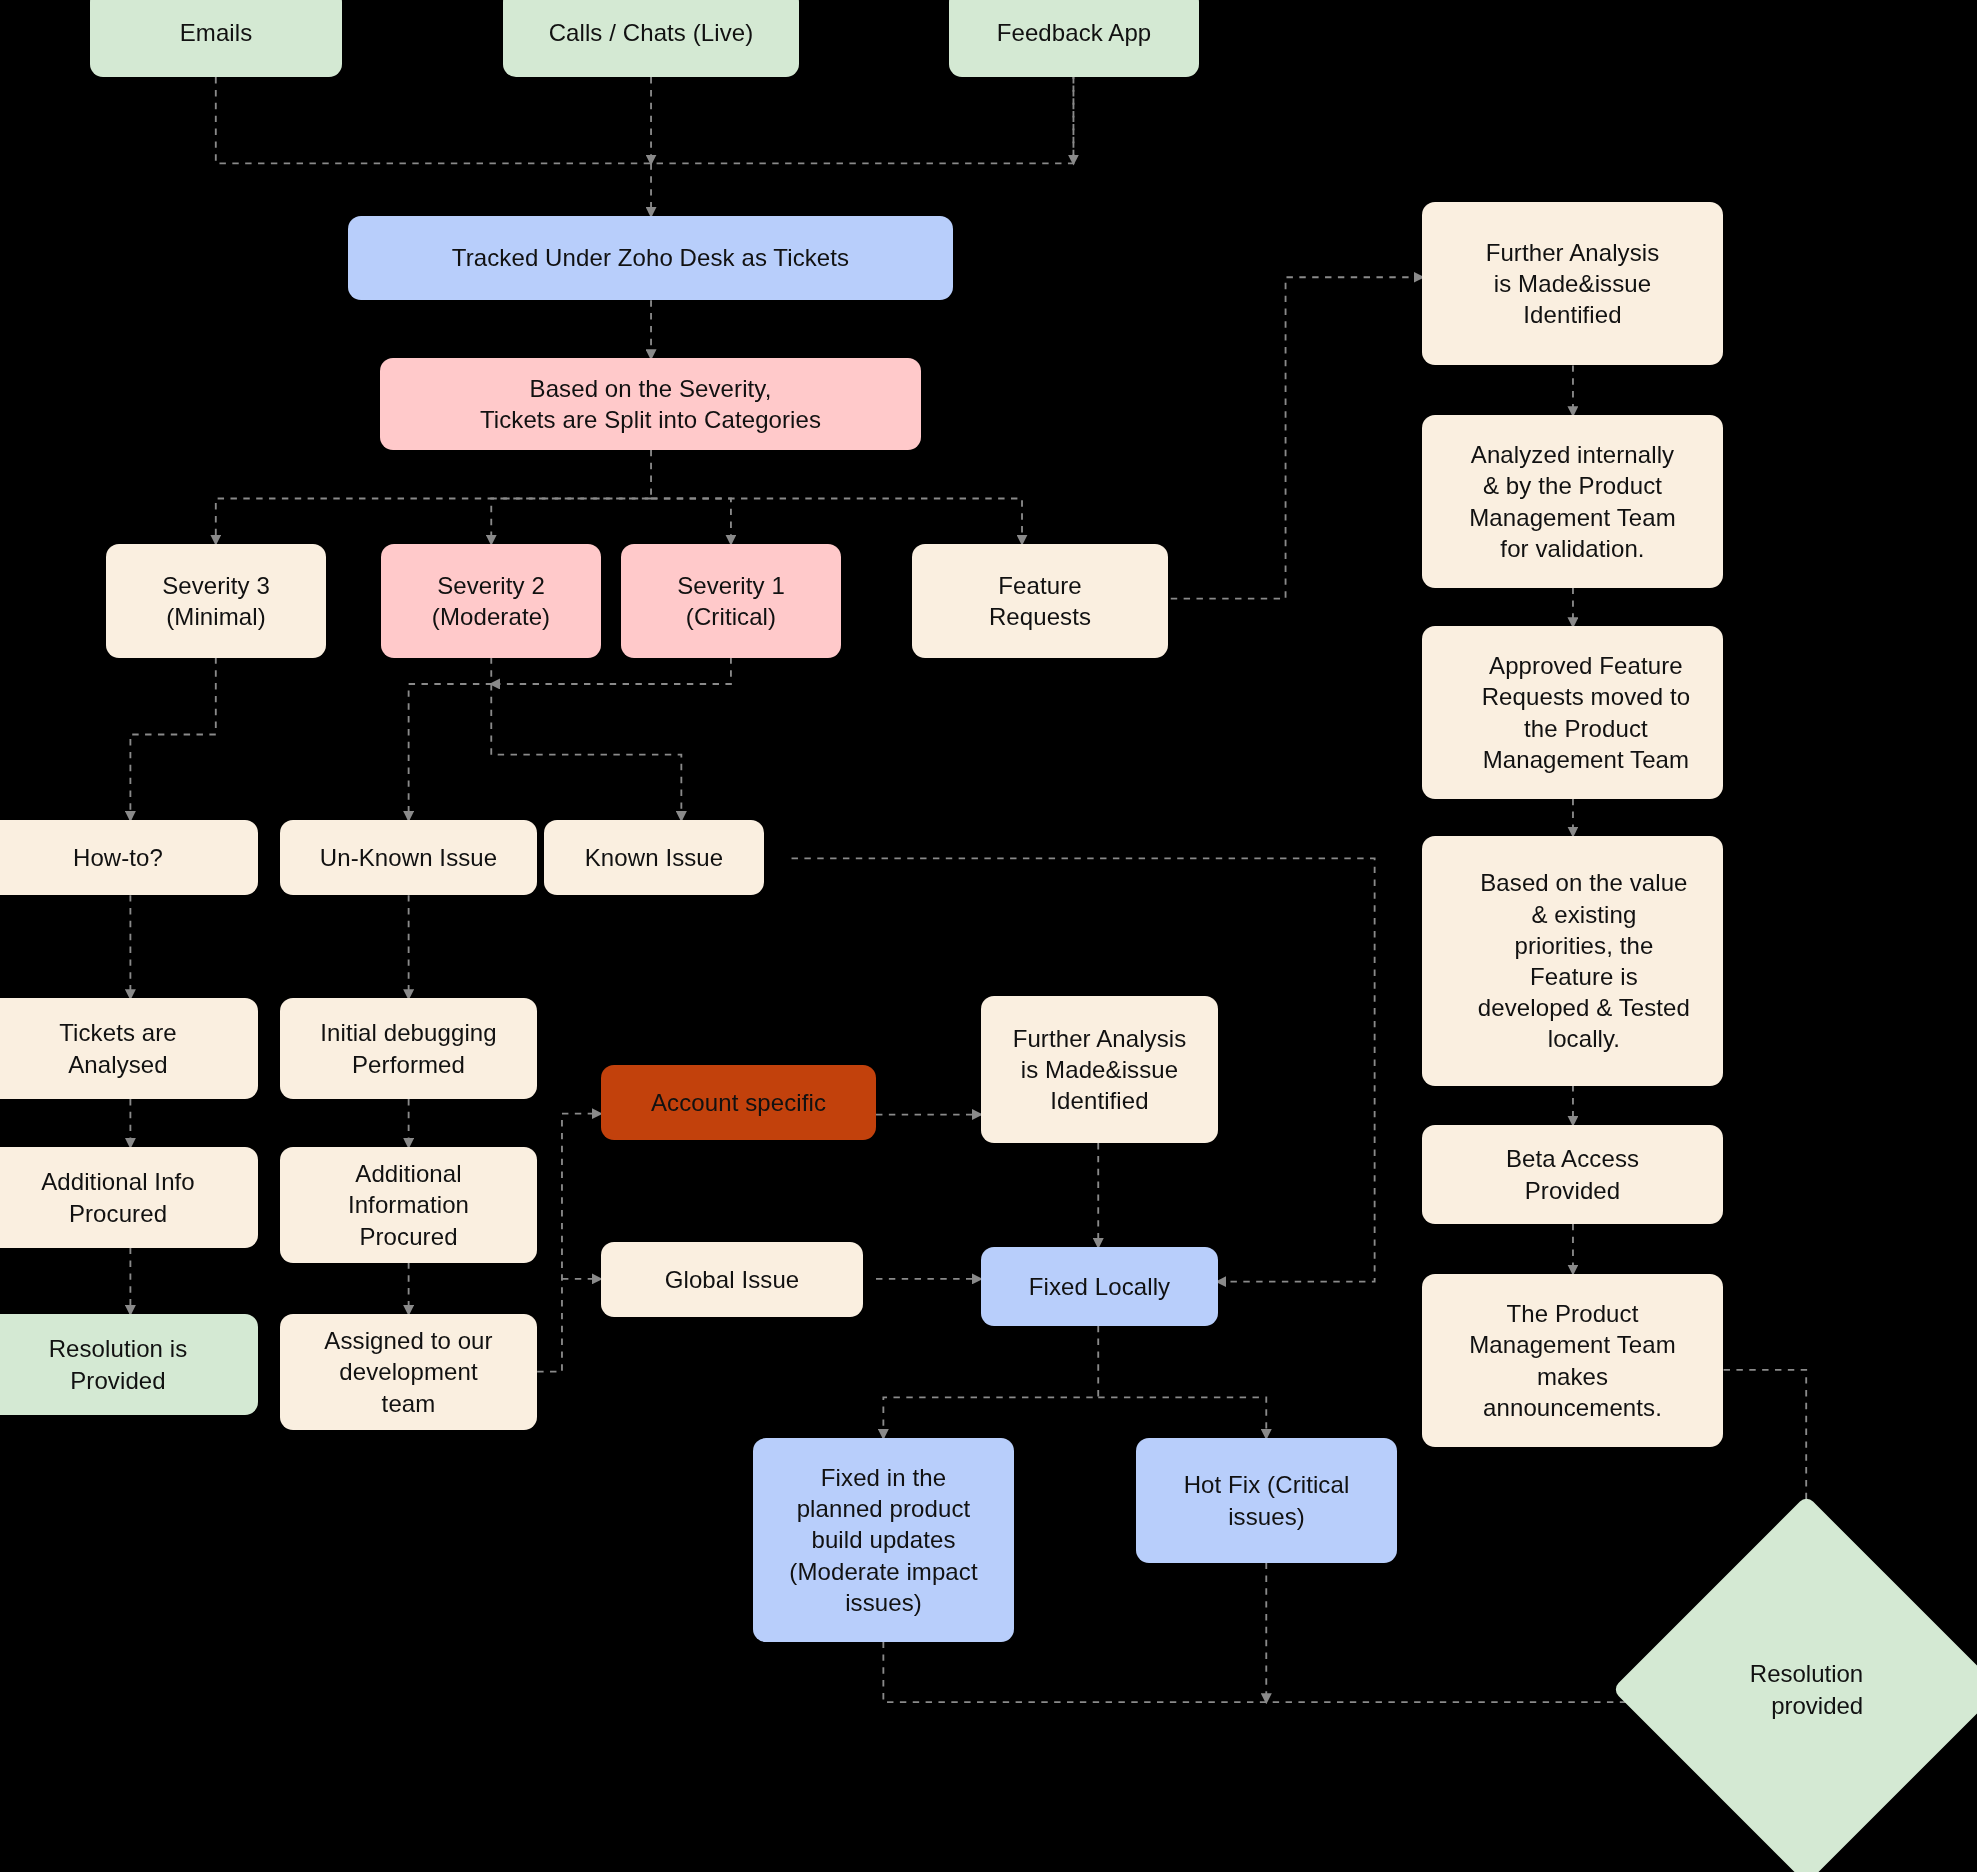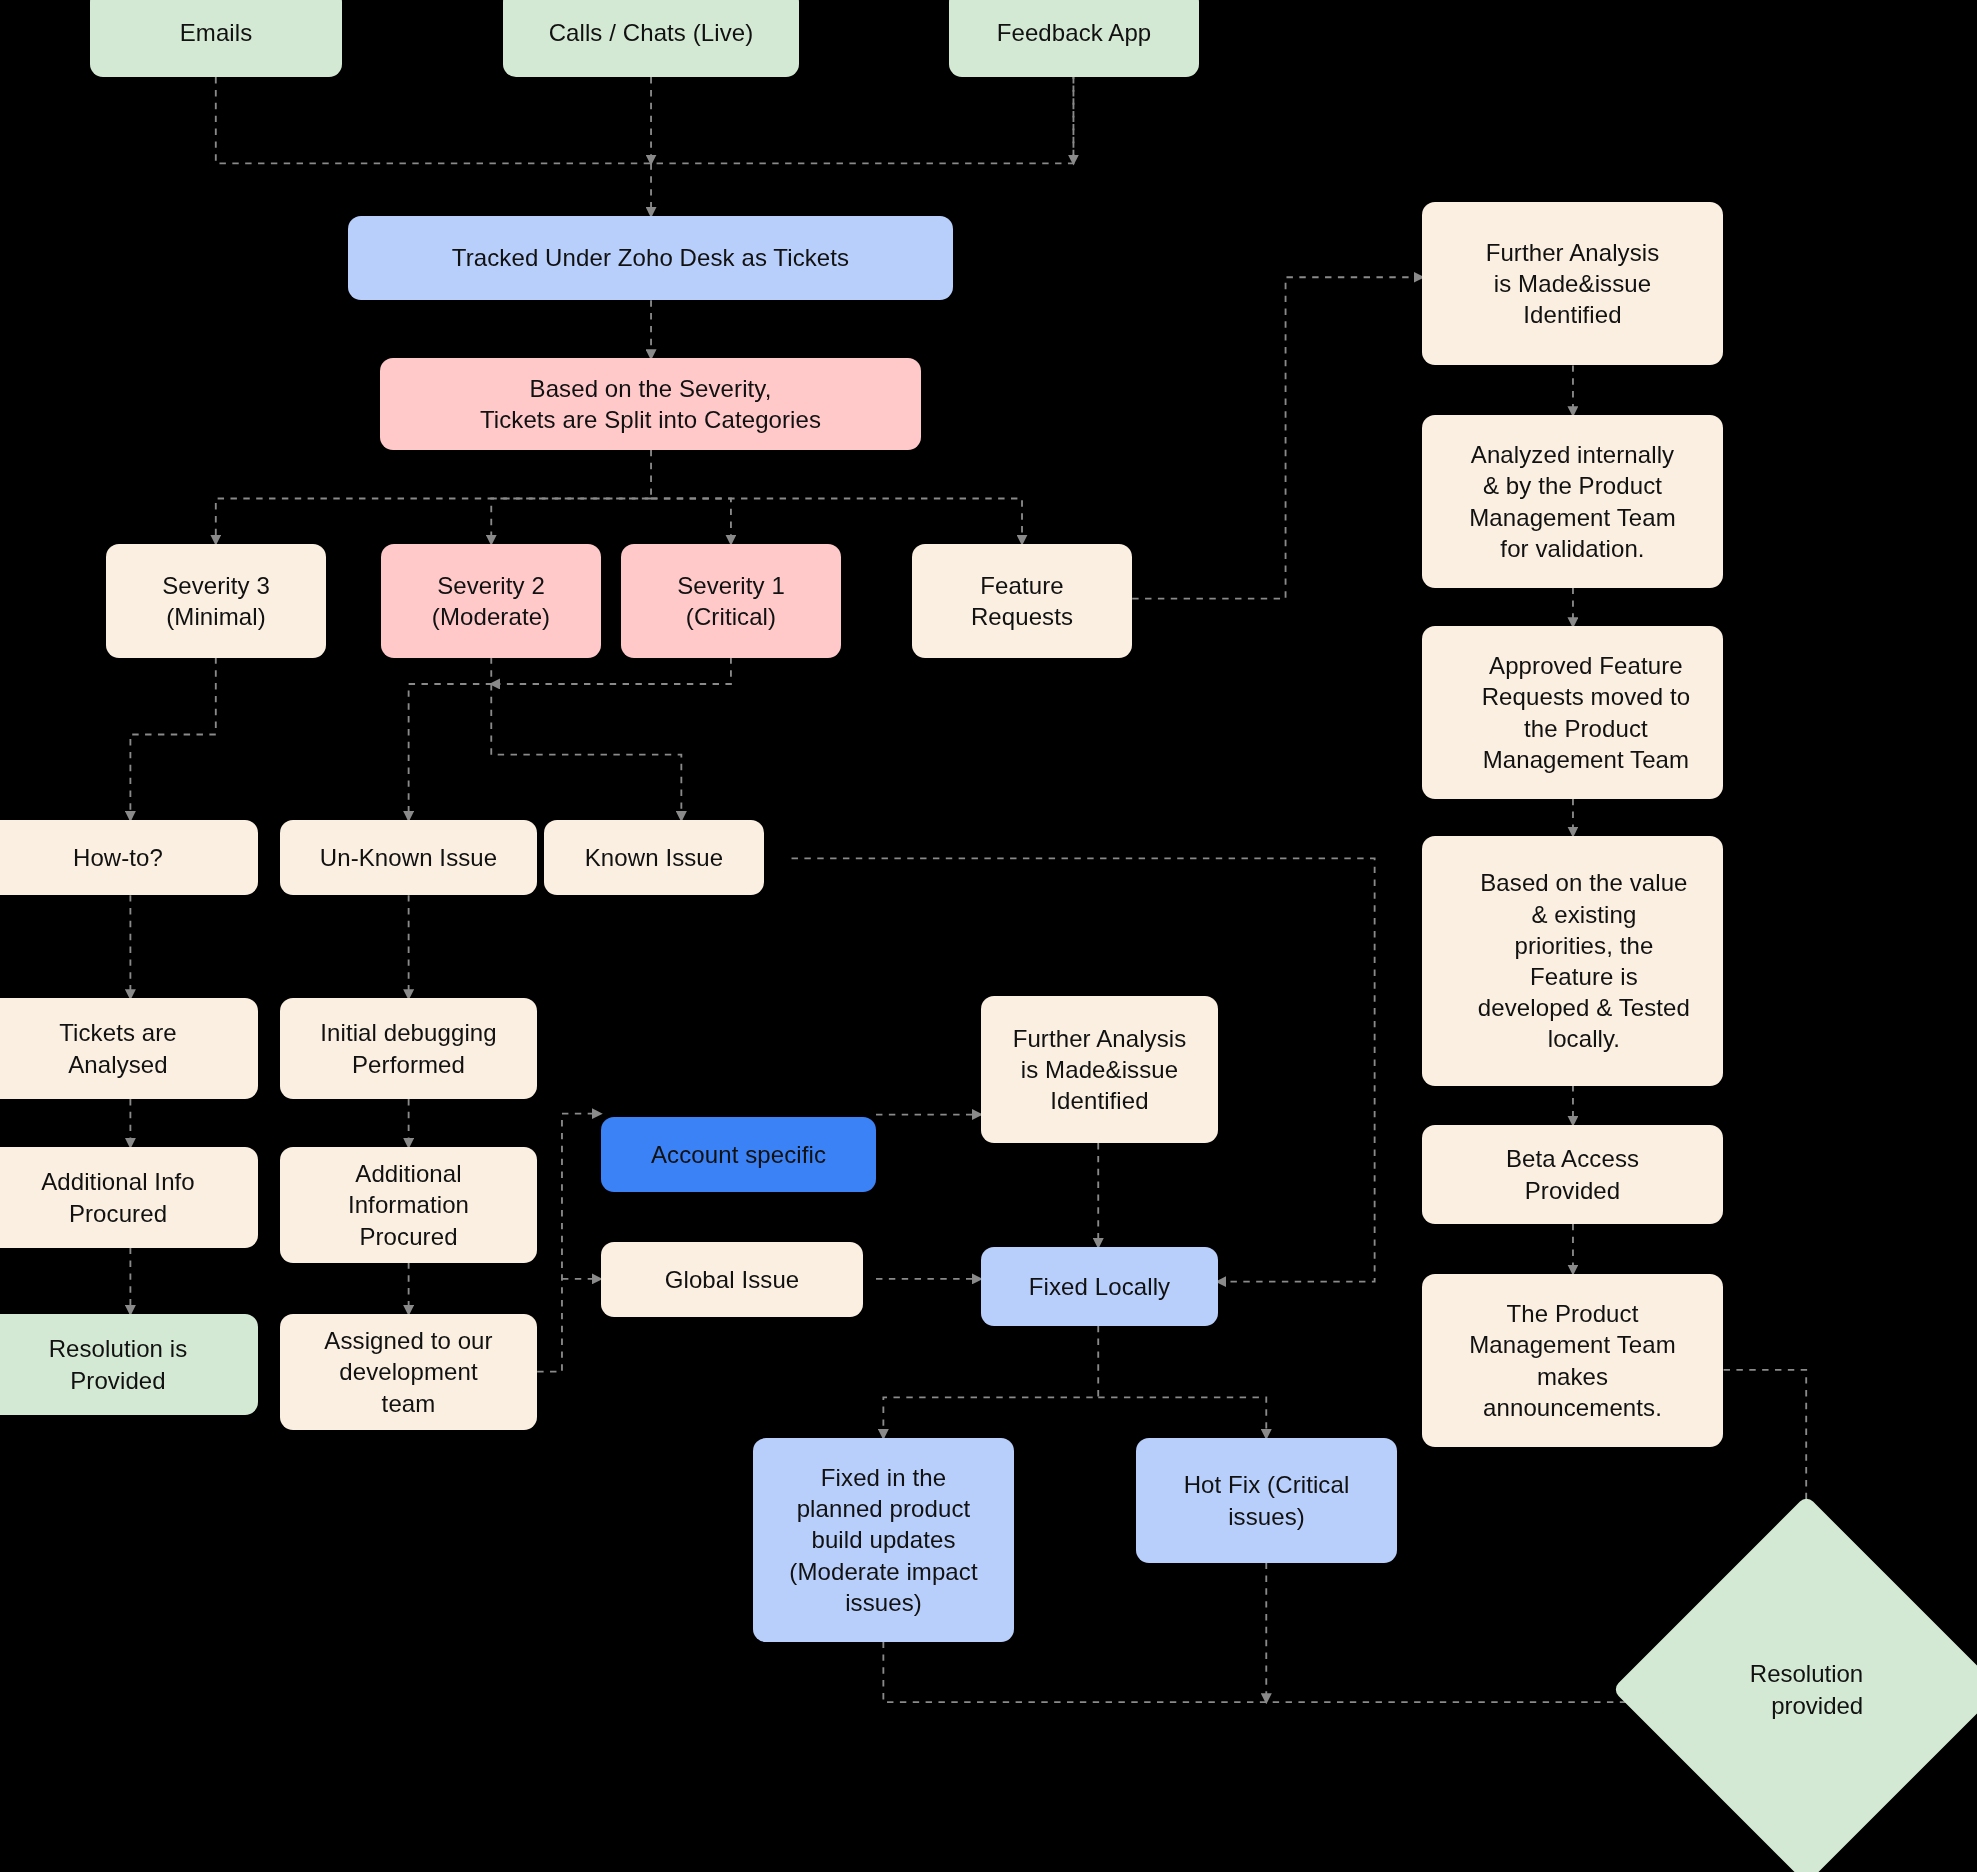--- a/index.html
+++ b/index.html
@@ -70,40 +70,40 @@
       <div class="node" style="left: 949px; top: -11px; width: 250px; height: 88px; background: rgb(212, 233, 211); color: rgb(17, 17, 17);">Feedback App</div>
       <div class="node" style="left: 348px; top: 216px; width: 605px; height: 84px; background: rgb(184, 206, 251); color: rgb(17, 17, 17);">Tracked Under Zoho Desk as Tickets</div>
       <div class="node" style="left: 380px; top: 358px; width: 541px; height: 92px; background: rgb(255, 201, 202); color: rgb(17, 17, 17);">Based on the Severity,
 Tickets are Split into Categories</div>
       <div class="node" style="left: 106px; top: 544px; width: 220px; height: 114px; background: rgb(250, 239, 224); color: rgb(17, 17, 17);">Severity 3
 (Minimal)</div>
       <div class="node" style="left: 381px; top: 544px; width: 220px; height: 114px; background: rgb(255, 201, 202); color: rgb(17, 17, 17);">Severity 2
 (Moderate)</div>
       <div class="node" style="left: 621px; top: 544px; width: 220px; height: 114px; background: rgb(255, 201, 202); color: rgb(17, 17, 17);">Severity 1
 (Critical)</div>
-      <div class="node" style="left: 912px; top: 544px; width: 220px; height: 114px; background: rgb(250, 239, 224); color: rgb(17, 17, 17);">Feature
+      <div class="node" style="left: 912px; top: 544px; width: 256px; height: 114px; background: rgb(250, 239, 224); color: rgb(17, 17, 17);">Feature
 Requests</div>
       <div class="node" style="left: -22px; top: 820px; width: 280px; height: 75px; background: rgb(250, 239, 224); color: rgb(17, 17, 17);">How-to?</div>
       <div class="node" style="left: 280px; top: 820px; width: 257px; height: 75px; background: rgb(250, 239, 224); color: rgb(17, 17, 17);">Un-Known Issue</div>
       <div class="node" style="left: 544px; top: 820px; width: 220px; height: 75px; background: rgb(250, 239, 224); color: rgb(17, 17, 17);">Known Issue</div>
       <div class="node" style="left: -22px; top: 998px; width: 280px; height: 101px; background: rgb(250, 239, 224); color: rgb(17, 17, 17);">Tickets are
 Analysed</div>
       <div class="node" style="left: 280px; top: 998px; width: 257px; height: 101px; background: rgb(250, 239, 224); color: rgb(17, 17, 17);">Initial debugging
 Performed</div>
       <div class="node" style="left: -22px; top: 1147px; width: 280px; height: 101px; background: rgb(250, 239, 224); color: rgb(17, 17, 17);">Additional Info
 Procured</div>
       <div class="node" style="left: 280px; top: 1147px; width: 257px; height: 116px; background: rgb(250, 239, 224); color: rgb(17, 17, 17);">Additional
 Information
 Procured</div>
       <div class="node" style="left: -22px; top: 1314px; width: 280px; height: 101px; background: rgb(212, 233, 211); color: rgb(17, 17, 17);">Resolution is
 Provided</div>
       <div class="node" style="left: 280px; top: 1314px; width: 257px; height: 116px; background: rgb(250, 239, 224); color: rgb(17, 17, 17);">Assigned to our
 development
 team</div>
-      <div class="node" style="left: 601px; top: 1117px; width: 275px; height: 75px; background: #3b82f6; color: rgb(17, 17, 17); text-align: center;">Account specific</div>
+      <div class="node" style="left: 601px; top: 1065px; width: 275px; height: 75px; background: #c2410c; color: rgb(17, 17, 17); text-align: center;">Account specific</div>
       <div class="node" style="left: 601px; top: 1242px; width: 262px; height: 75px; background: rgb(250, 239, 224); color: rgb(17, 17, 17);">Global Issue</div>
       <div class="node" style="left: 981px; top: 996px; width: 237px; height: 147px; background: rgb(250, 239, 224); color: rgb(17, 17, 17);">Further Analysis
 is Made&amp;issue
 Identified</div>
       <div class="node" style="left: 981px; top: 1247px; width: 237px; height: 79px; background: rgb(184, 206, 251); color: rgb(17, 17, 17);">Fixed Locally</div>
       <div class="node" style="left: 753px; top: 1438px; width: 261px; height: 204px; background: rgb(184, 206, 251); color: rgb(17, 17, 17);">Fixed in the
 planned product
 build updates
 (Moderate impact
 issues)</div>

